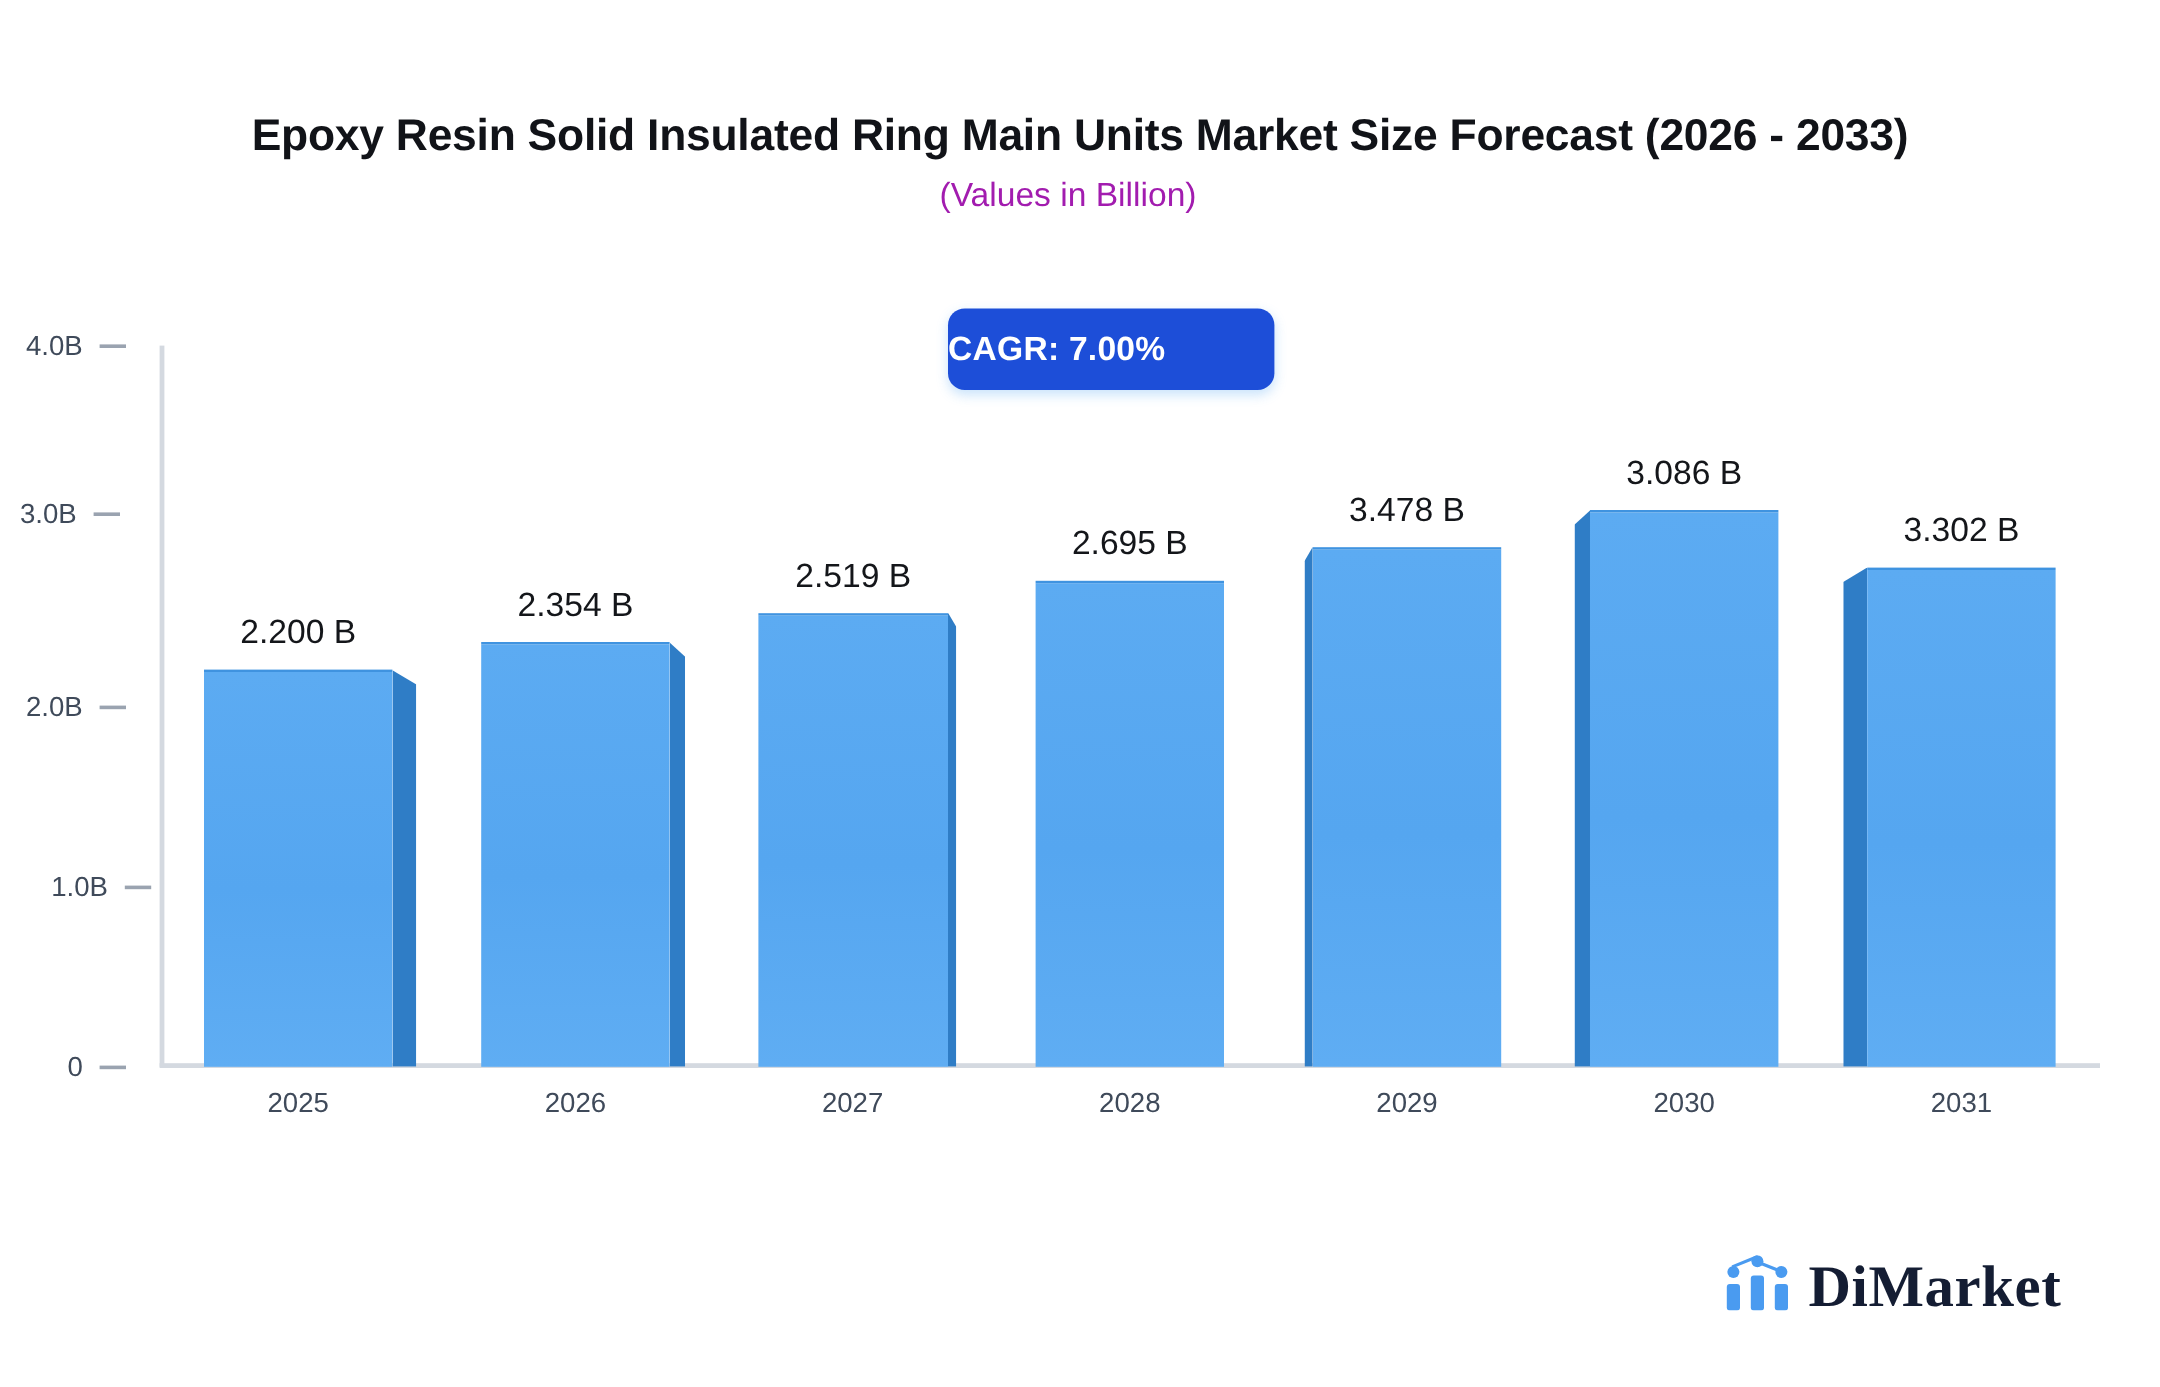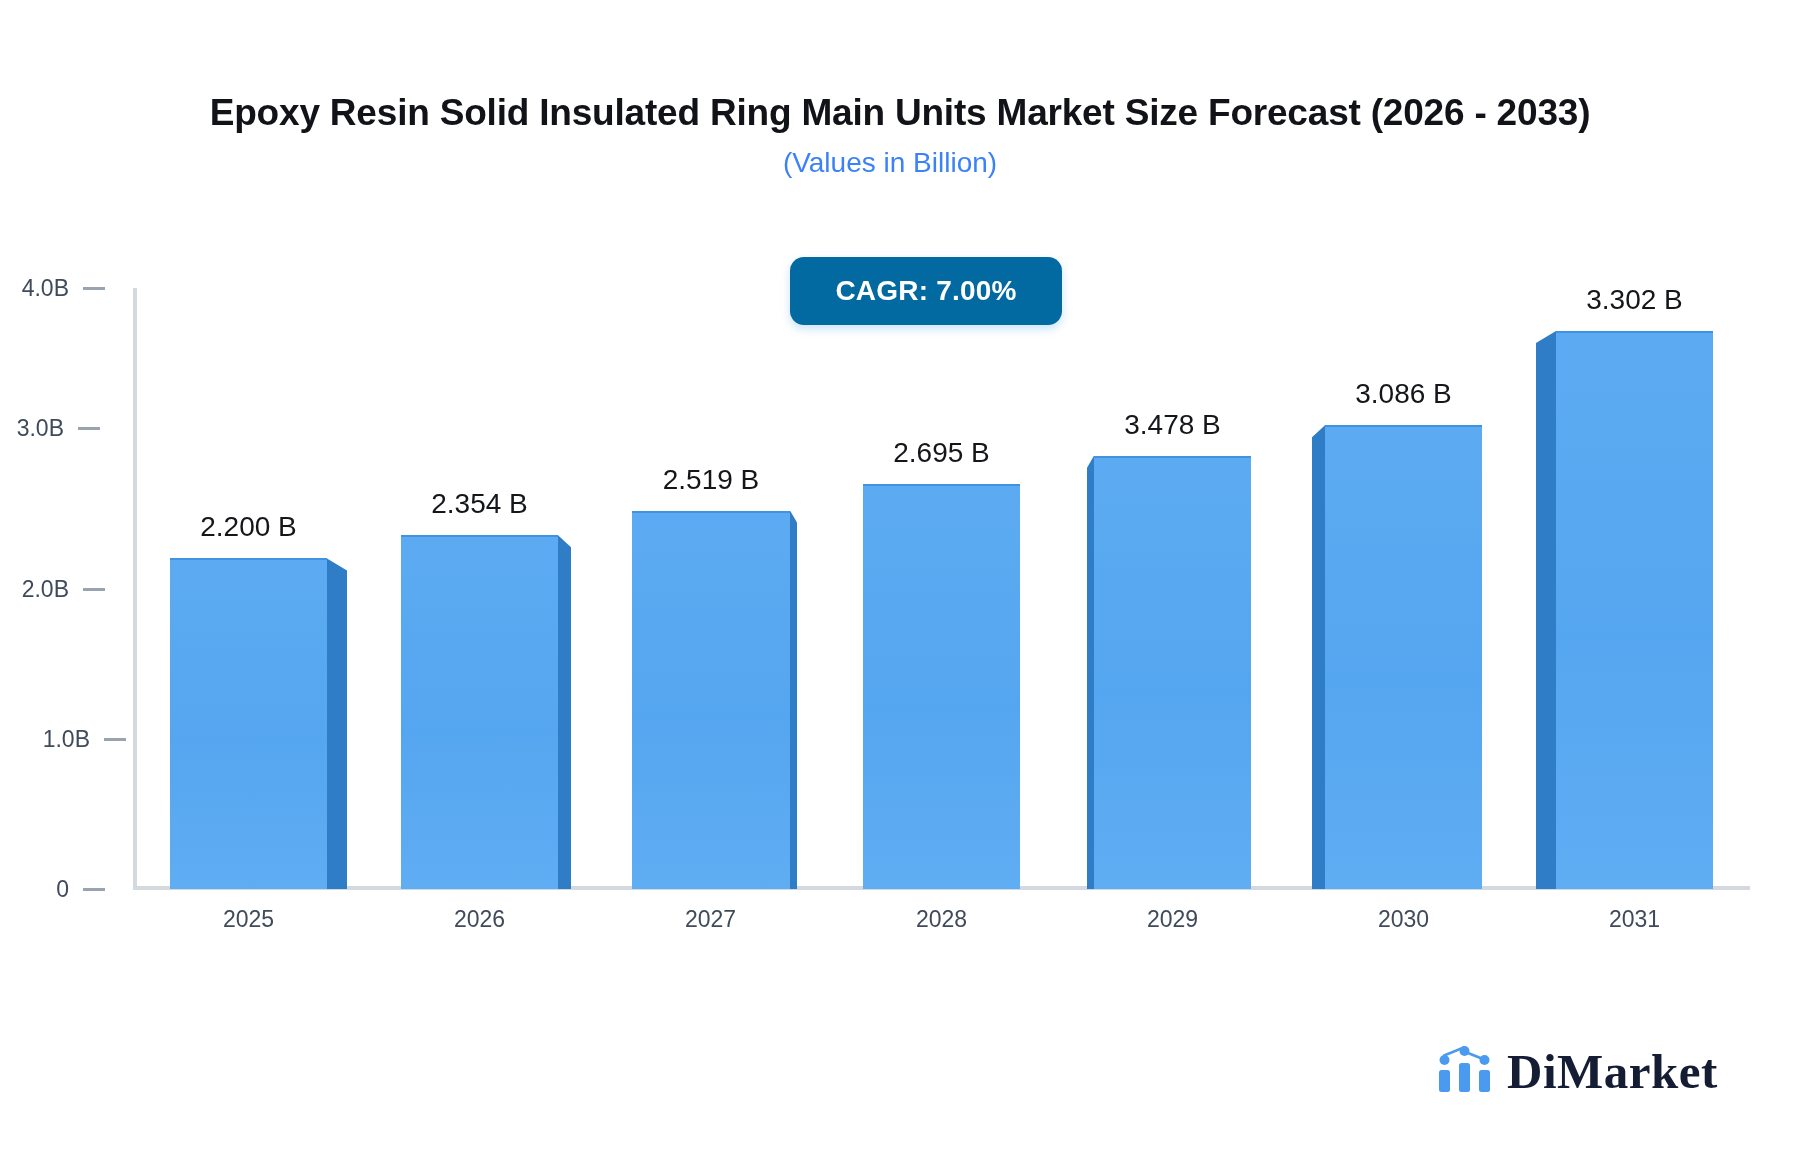--- a/index.html
+++ b/index.html
@@ -37,36 +37,36 @@
     white-space: nowrap;
   }
   .subtitle {
     position: absolute;
     left: 0;
     top: 147px;
     width: 1780px;
     text-align: center;
     font-size: 28px;
     font-weight: normal;
-    color: #3b82f6;
+    color: #a21caf;
   }
 
   
   .cagr-badge {
     position: absolute;
     left: 790px;
     top: 257px;
     width: 272px;
     height: 68px;
     border-radius: 14px;
-    background: #0369a1;
+    background: #1d4ed8;
     box-shadow: 0 4px 10px rgba(61,156,240,0.28);
     display: flex;
     align-items: center;
-    justify-content: center;
+    justify-content: flex-start;
   }
   .cagr-badge span {
     color: #ffffff;
     font-size: 28px;
     font-weight: bold;
     letter-spacing: 0.2px;
   }
 
   
   #plot {
@@ -248,21 +248,21 @@
       <div class="bar" style="left: 961px; width: 157px; height: 433.321px;">
         <div class="face"></div>
         <div class="side-left" style="width: 7px; left: -7px;"></div>
         <div class="value-label">3.478 B</div>
       </div>
       <div class="bar" style="left: 1192px; width: 157px; height: 463.671px;">
         <div class="face"></div>
         <div class="side-left" style="width: 13px; left: -13px;"></div>
         <div class="value-label">3.086 B</div>
       </div>
-      <div class="bar" style="left: 1423px; width: 157px; height: 558px;">
+      <div class="bar" style="left: 1423px; width: 157px; height: 416px;">
         <div class="face"></div>
         <div class="side-left" style="width: 20px; left: -20px;"></div>
         <div class="value-label">3.302 B</div>
       </div>
     </div>
   <div id="xticks">
       <div class="xtick" style="left: 248.5px;">2025</div>
       <div class="xtick" style="left: 479.5px;">2026</div>
       <div class="xtick" style="left: 710.5px;">2027</div>
       <div class="xtick" style="left: 941.5px;">2028</div>

